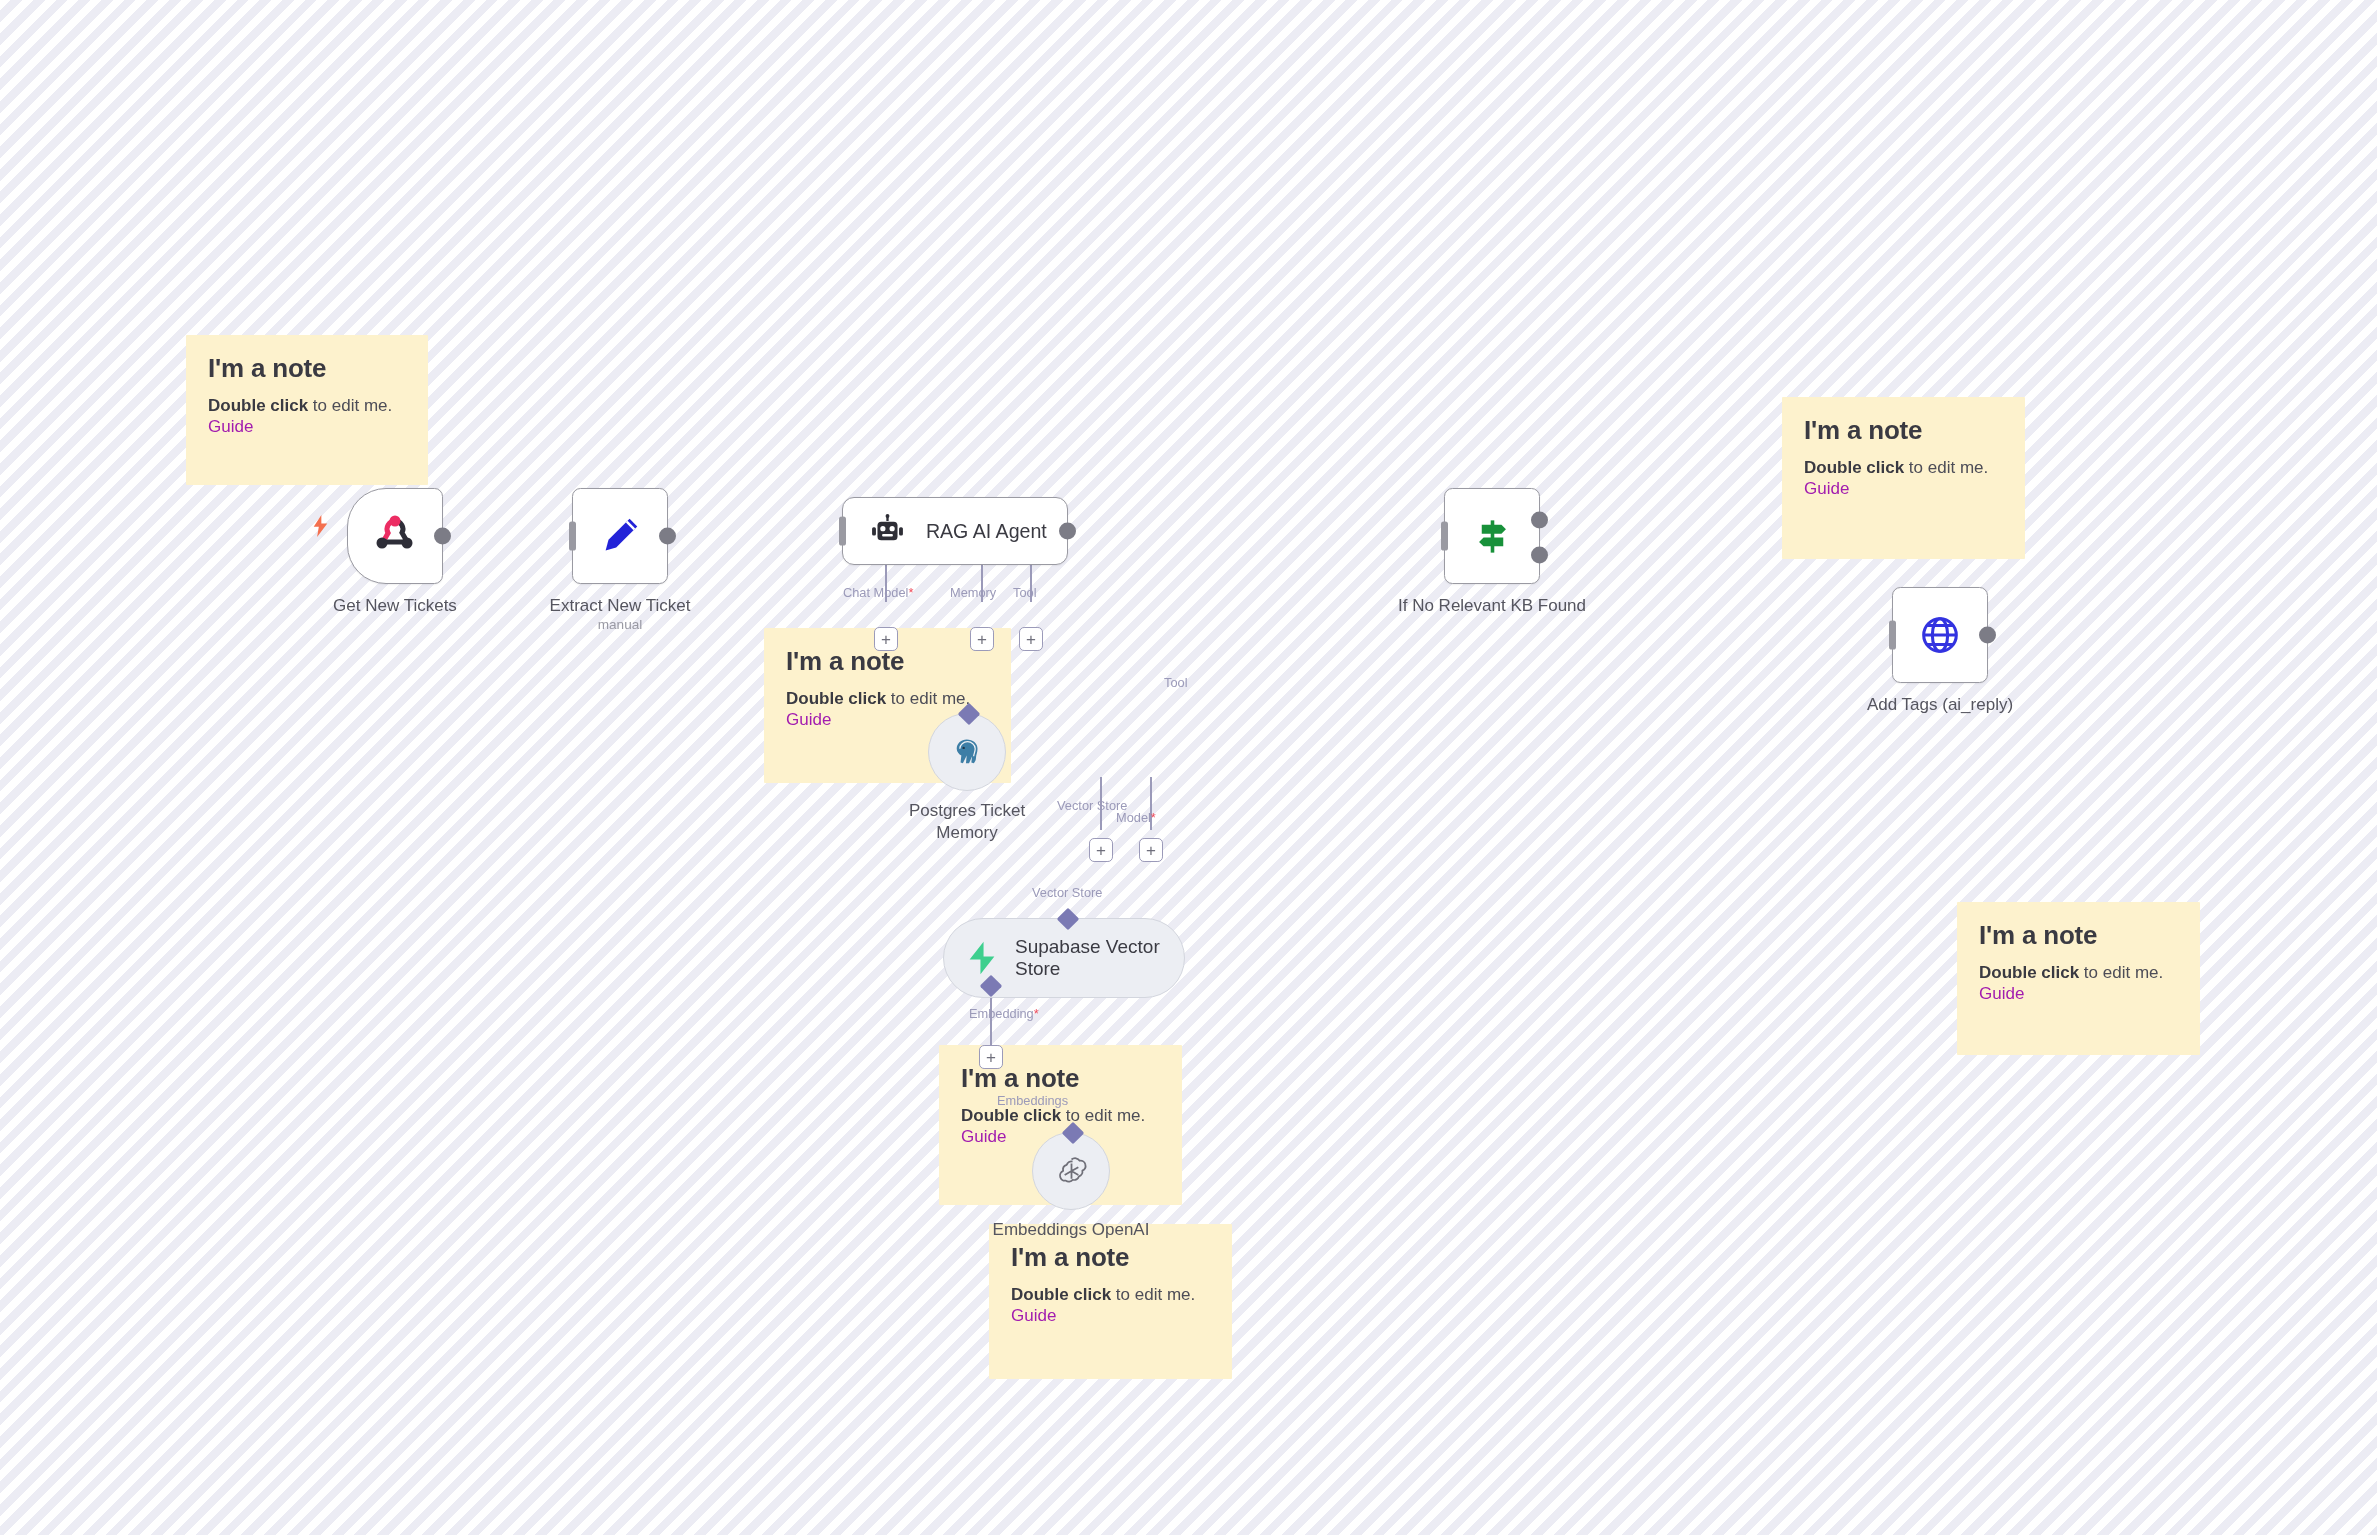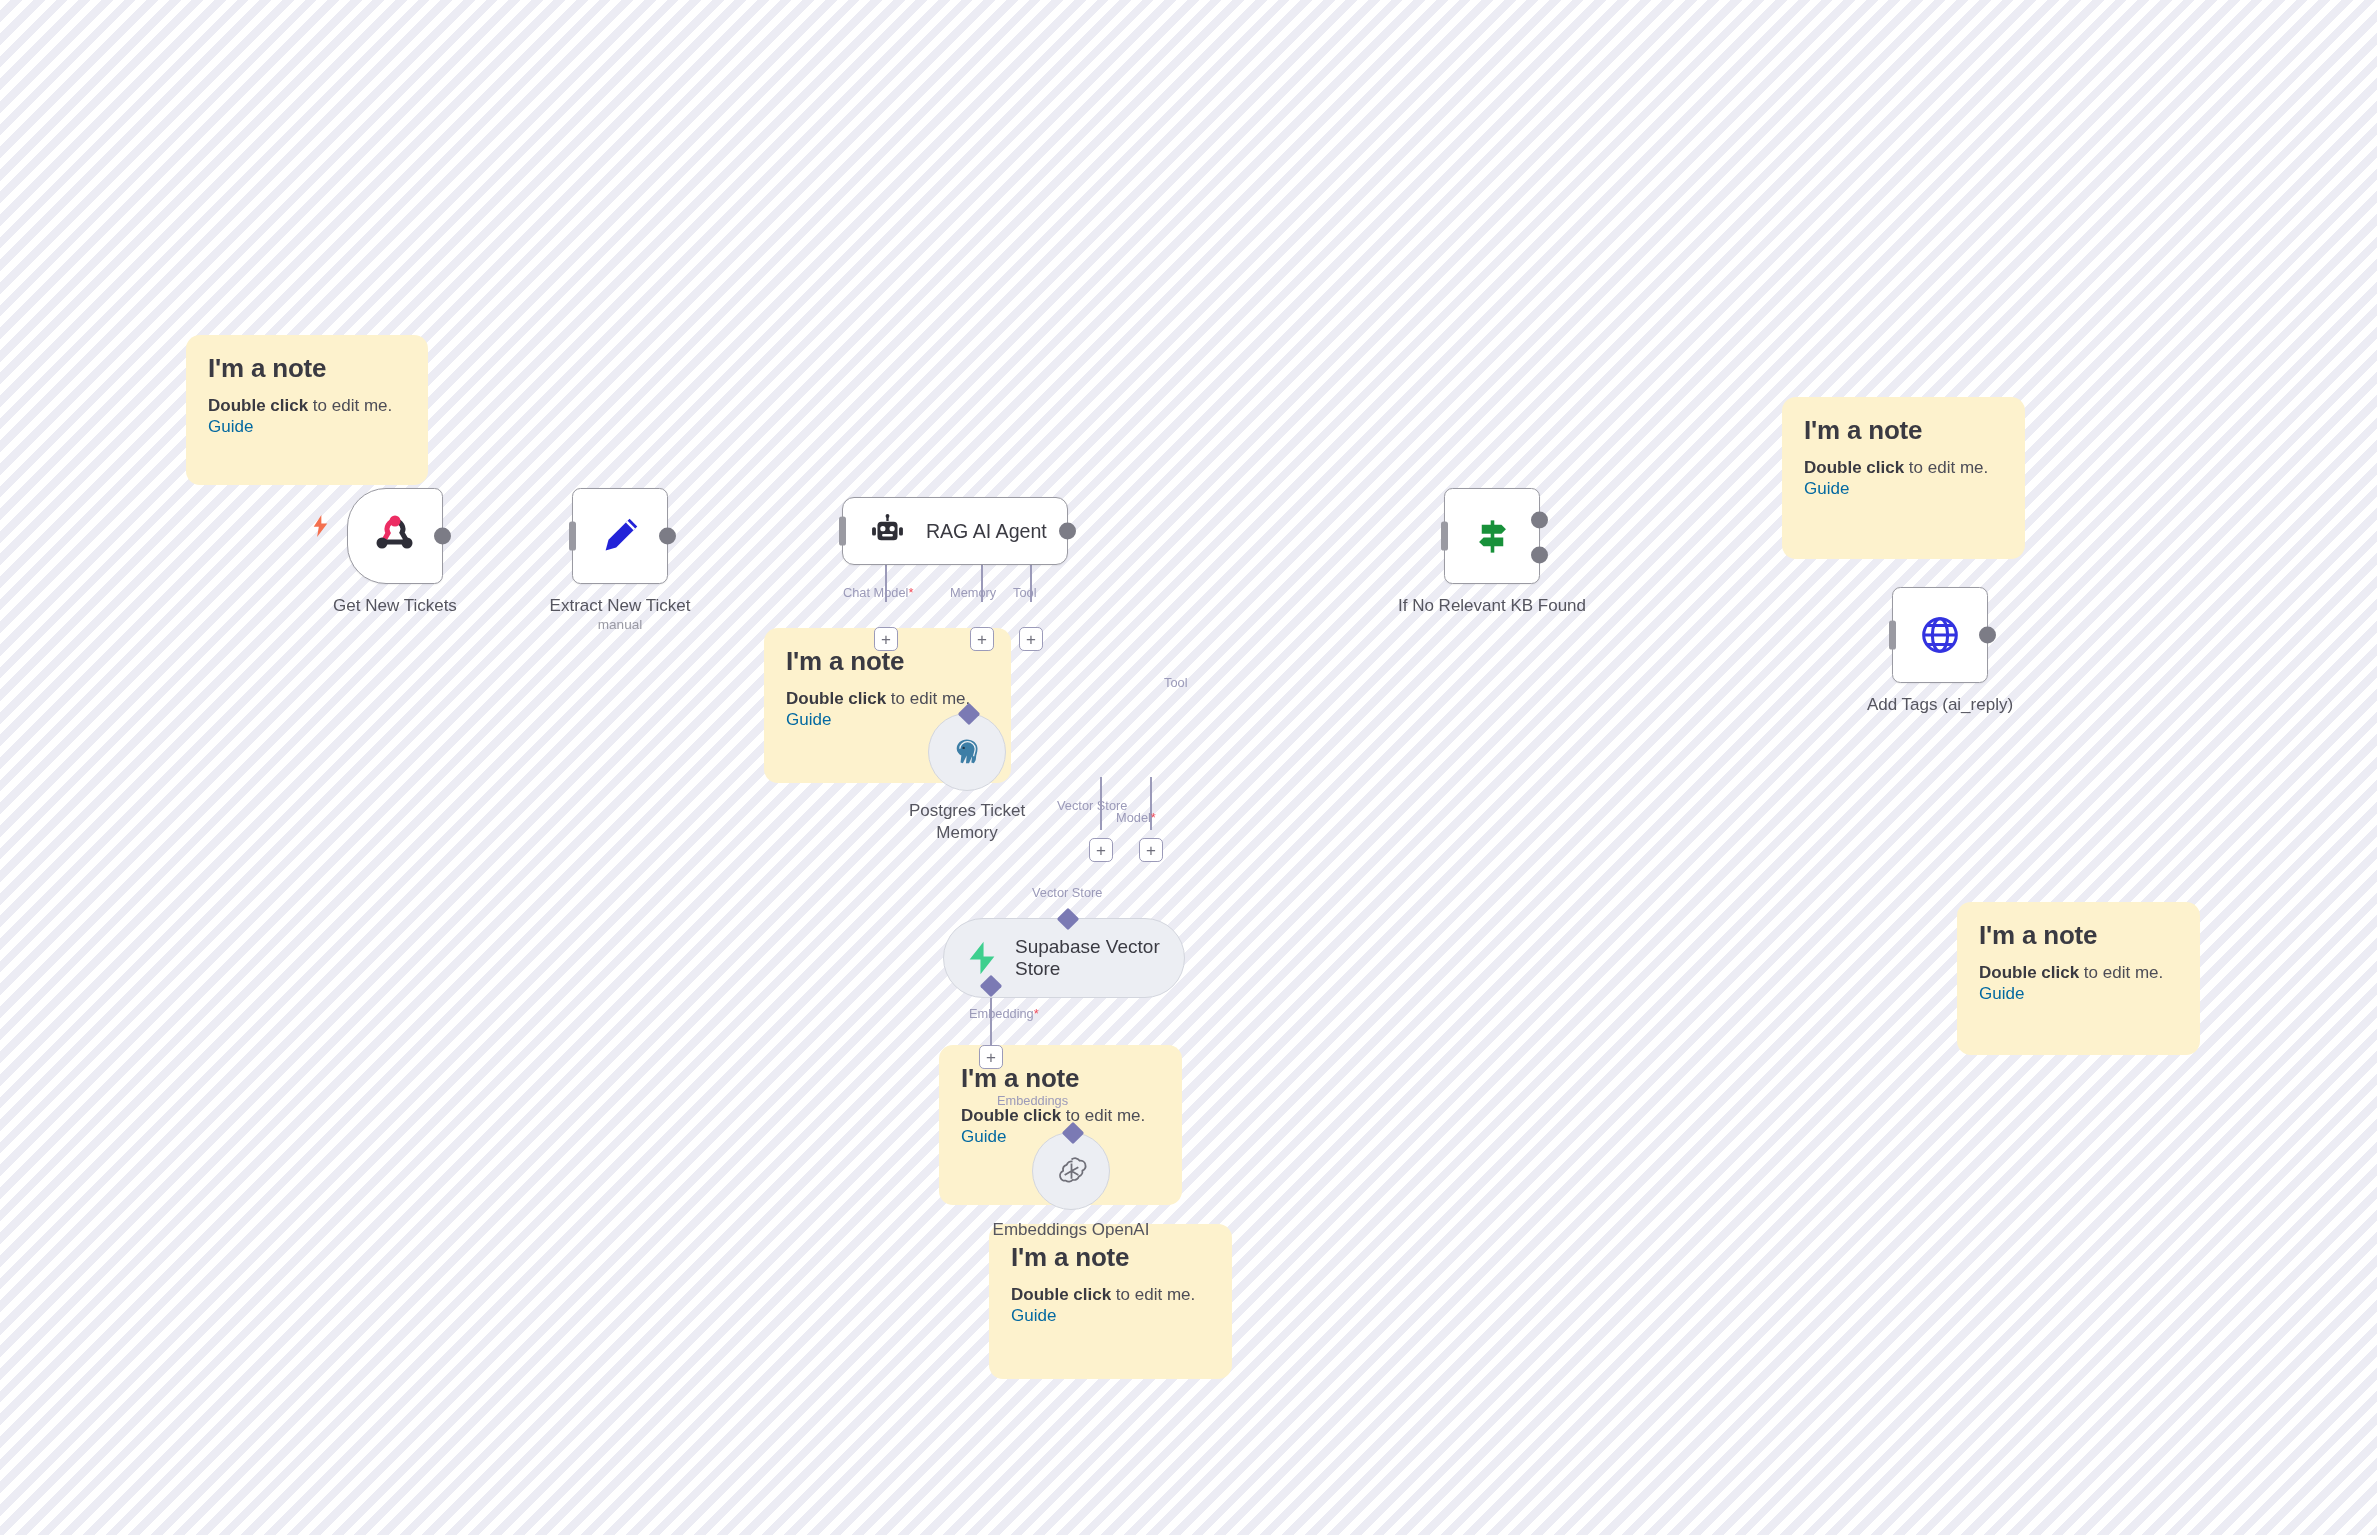--- a/index.html
+++ b/index.html
@@ -22,41 +22,41 @@
       #ffffff 7.7px,
       #ececf4 7.7px,
       #ececf4 16px
     );
   }
 
   
   .note {
     position: absolute;
     background: #fdf2cd;
-    border-radius: 14px;
+    border-radius: 1px;
     box-sizing: border-box;
     padding: 19px 22px 15.3px 22px;
     z-index: 1;
   }
   .note-title {
     font-size: 26px;
     font-weight: 700;
     color: #3a3a42;
     letter-spacing: -0.2px;
     margin: 0 0 12px 0;
     line-height: 1.1;
   }
   .note-body {
     font-size: 17px;
     color: #4d4d57;
     line-height: 1.25;
     margin: 0;
   }
   .note-body .bold { font-weight: 700; color: #3a3a42; }
-  .note-link { color: #0369a1; }
+  .note-link { color: #a21caf; }
 
   
   .node {
     position: absolute;
     z-index: 3;
   }
   .node-box {
     position: relative;
     background: #ffffff;
     border: 1.7px solid #9a9aa2;

